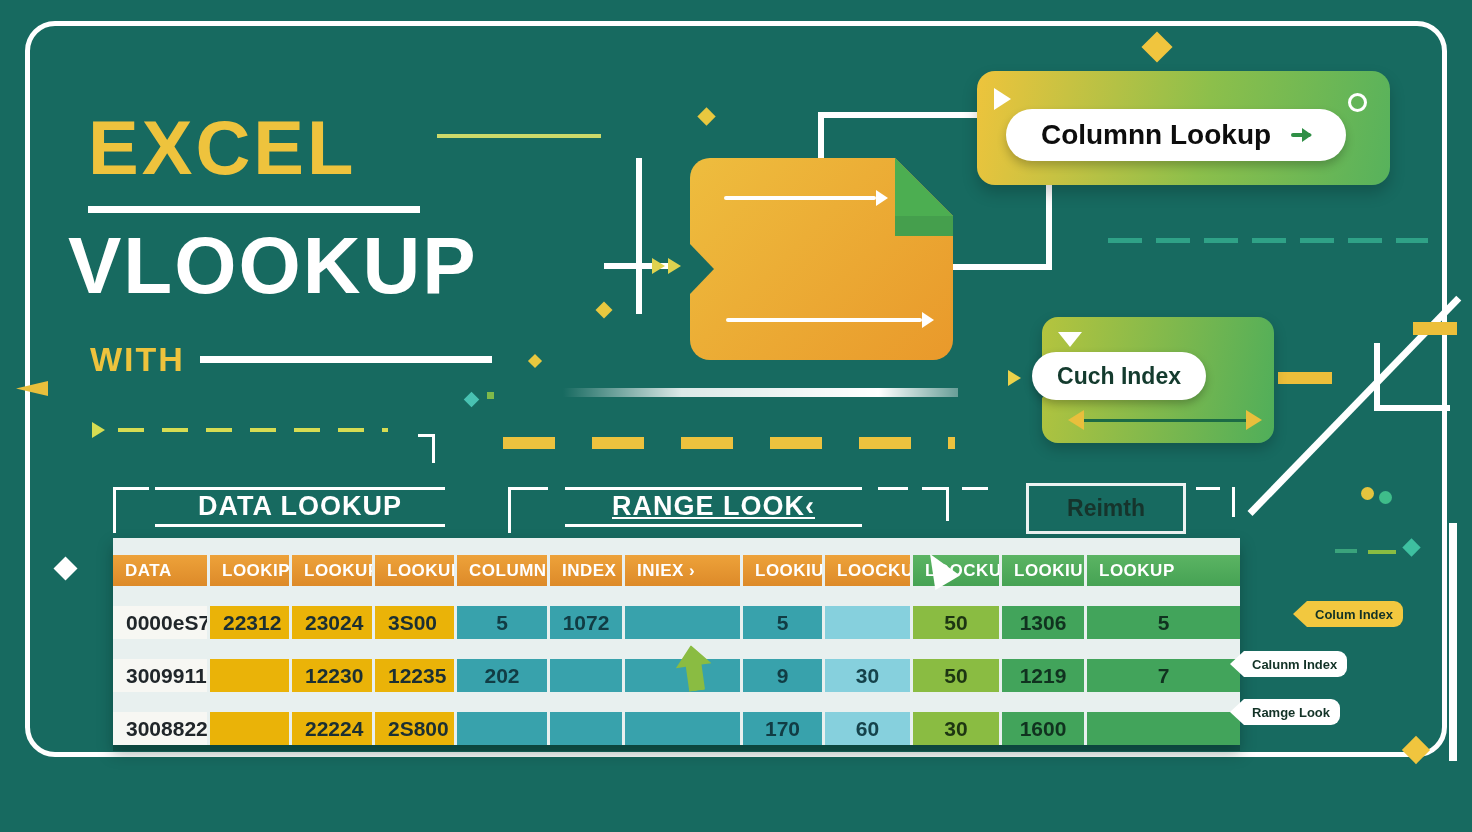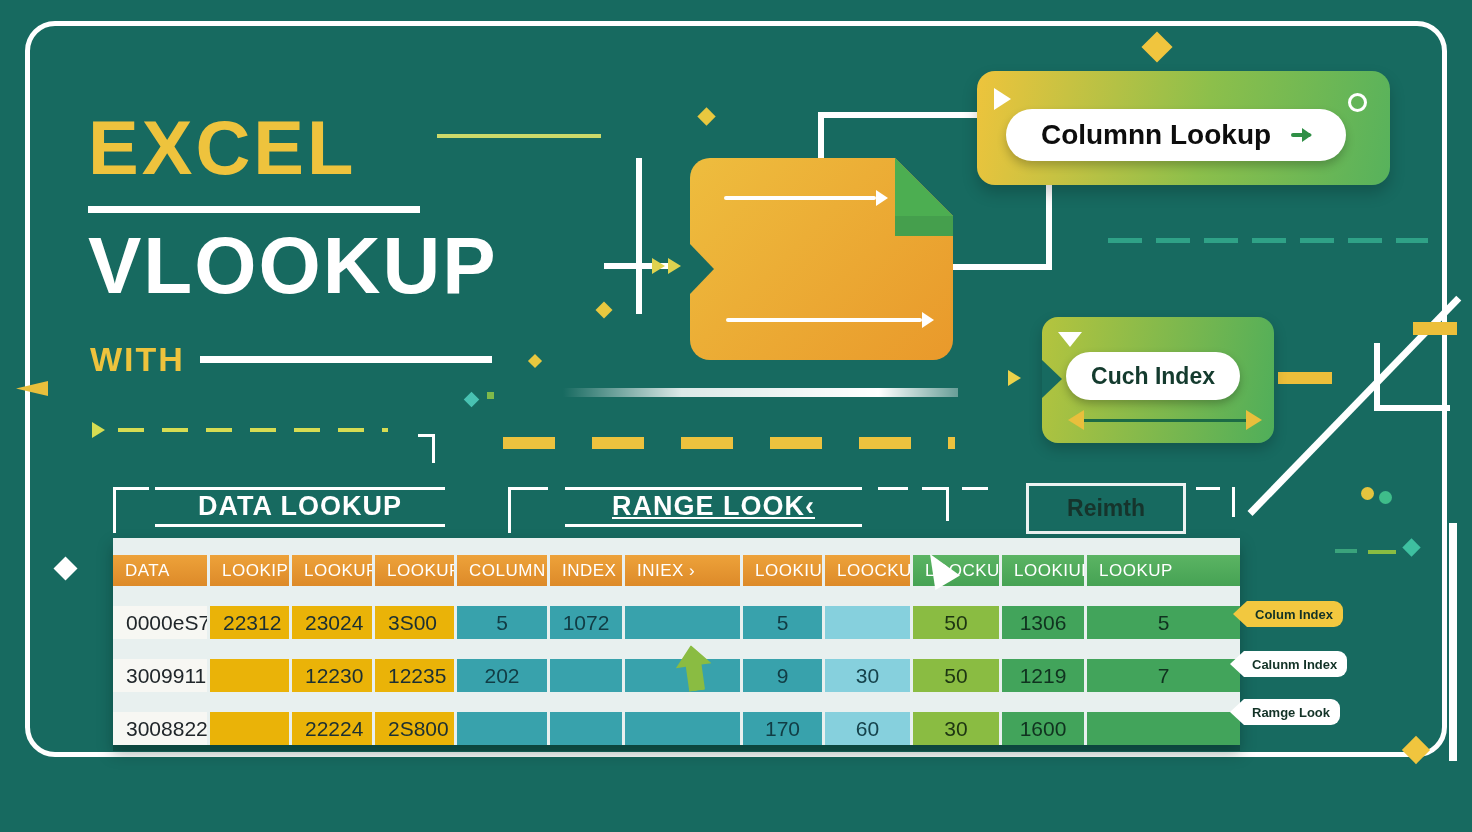--- a/index.html
+++ b/index.html
@@ -4,21 +4,21 @@
 <style>
   html,body{margin:0;padding:0;background:#0f4a42;}
   .stage{position:relative;width:1472px;height:832px;overflow:hidden;
          background:#176a60;font-family:"Liberation Sans",sans-serif;padding-left:44px;}
   .abs{position:absolute;}
   
   .frame{left:25px;top:21px;width:1412px;height:726px;border:5px solid #fff;border-radius:30px;z-index:1;}
   
   .t-excel{left:88px;top:104px;font-size:76px;font-weight:bold;color:#eec33d;letter-spacing:3px;z-index:2;}
   .t-underline{left:88px;top:206px;width:332px;height:7px;background:#fff;z-index:2;}
-  .t-vlookup{left:88px;top:220px;font-size:80px;font-weight:bold;color:#fff;letter-spacing:2px;z-index:2;}
+  .t-vlookup{left:68px;top:220px;font-size:80px;font-weight:bold;color:#fff;letter-spacing:2px;z-index:2;}
   .t-with{left:90px;top:340px;font-size:34px;font-weight:bold;color:#eec33d;letter-spacing:2px;z-index:2;}
   .t-with-line{left:200px;top:356px;width:292px;height:7px;background:#fff;z-index:2;}
   .t-topline{left:437px;top:134px;width:164px;height:4px;background:#cdd96a;z-index:2;}
   
   .line-w{background:#fff;z-index:2;}
   .diamond{transform:rotate(45deg);z-index:2;}
   .dot{border-radius:50%;z-index:2;}
   
   .vcard{left:690px;top:158px;width:263px;height:202px;border-radius:20px;
          background:linear-gradient(135deg,#eebd3e,#e9992b);
@@ -41,37 +41,37 @@
   .banner-ring{left:1348px;top:93px;width:13px;height:13px;border:3px solid #fff;border-radius:50%;z-index:4;}
   .banner-pill{left:1006px;top:109px;width:340px;height:52px;border-radius:26px;background:#fff;
                box-shadow:0 5px 10px rgba(0,0,0,.22);display:flex;align-items:center;justify-content:center;gap:20px;
                font-size:28px;font-weight:bold;color:#0d0d0d;z-index:5;}
   .arr-r{position:relative;width:20px;height:4px;background:#2f8f46;border-radius:2px;}
   .arr-r::after{content:"";position:absolute;right:-8px;top:-5px;border:7px solid transparent;border-left:10px solid #2f8f46;}
   
   .cuch{left:1042px;top:317px;width:232px;height:126px;border-radius:16px;
         background:linear-gradient(100deg,#b5c43e,#4fae5a);box-shadow:0 6px 14px rgba(0,0,0,.2);z-index:3;}
   .cuch-tri{left:1058px;top:332px;width:0;height:0;border:12px solid transparent;border-top:15px solid #fff;z-index:4;}
-  .cuch-pill{left:1066px;top:352px;width:174px;height:48px;border-radius:24px;background:#fff;
+  .cuch-pill{left:1032px;top:352px;width:174px;height:48px;border-radius:24px;background:#fff;
              box-shadow:0 4px 9px rgba(0,0,0,.25);display:flex;align-items:center;justify-content:center;
              font-size:23px;font-weight:bold;color:#143b2e;z-index:5;}
   .cuch-line{left:1078px;top:419px;width:168px;height:3px;background:#1c6b45;z-index:4;}
   .cuch-al{left:1058px;top:410px;width:0;height:0;border:10px solid transparent;border-right:16px solid #e9bf3c;z-index:4;}
   .cuch-ar{left:1246px;top:410px;width:0;height:0;border:10px solid transparent;border-left:16px solid #e9bf3c;z-index:4;}
   .cuch-notch{left:1042px;top:360px;width:20px;height:38px;background:#176a60;
               clip-path:polygon(0 0,100% 50%,0 100%);z-index:4;}
   .chev{width:0;height:0;border:8px solid transparent;border-left:13px solid #dfd24f;z-index:3;}
   
   .sec-label{font-size:27px;font-weight:bold;color:#fff;letter-spacing:1px;text-align:center;z-index:2;}
   .reimth-box{left:1026px;top:483px;width:154px;height:45px;border:3px solid rgba(255,255,255,.92);
               display:flex;align-items:center;justify-content:center;font-size:23px;font-weight:bold;color:#16342c;z-index:2;}
   
   .table-wrap{left:113px;top:538px;z-index:6;display:grid;grid-template-rows:48px 50px 50px 50px;
               gap:3px;background:rgba(255,255,255,.9);padding:0;box-shadow:0 8px 14px rgba(0,30,25,.35);}
-  .cell{display:flex;align-items:center;justify-content:center;font-weight:normal;font-size:21px;color:#1b2f33;overflow:hidden;margin-top:17px;}
+  .cell{display:flex;align-items:center;justify-content:center;font-weight:bold;font-size:21px;color:#1b2f33;overflow:hidden;margin-top:17px;}
   .cell.al{justify-content:flex-start;padding-left:13px;}
   .head{font-size:17px;color:#fff;letter-spacing:.5px;justify-content:flex-start;padding-left:12px;}
   .h-orange{background:linear-gradient(180deg,#eda23a,#dd8a29);}
   .h-green{background:linear-gradient(180deg,#5bb463,#46a254);}
   .c-white{background:#f7f7f3;color:#20262a;}
   .c-yellow{background:#eab308;}
   .c-teal{background:#38a2ac;color:#113c44;}
   .c-lblue{background:#86d0dd;color:#15424b;}
   .c-lgreen{background:#8abc42;color:#1d3512;}
   .c-green{background:#42a45b;color:#103categorie21;}
@@ -231,17 +231,17 @@
       <div class="cell c-teal">170</div>
       <div class="cell c-lblue">60</div>
       <div class="cell c-lgreen">30</div>
       <div class="cell c-green">1600</div>
       <div class="cell c-green"></div>
     </div>
   <div class="abs" style="left:113px;top:745px;width:1127px;height:6px;background:rgba(8,54,47,.45);z-index:6;"></div>
   <div class="abs hdr-cursor"></div>
   <div class="abs row-arrow"></div>
 
-  <div class="abs tag yellow" style="left:1233px;top:601px;">Colum Index</div>
+  <div class="abs tag yellow" style="left:1293px;top:601px;">Colum Index</div>
   <div class="abs tag white" style="left:1230px;top:651px;">Calunm Index</div>
   <div class="abs tag white" style="left:1230px;top:699px;">Ramge Look</div>
 
 </div>
 
 </body></html>

